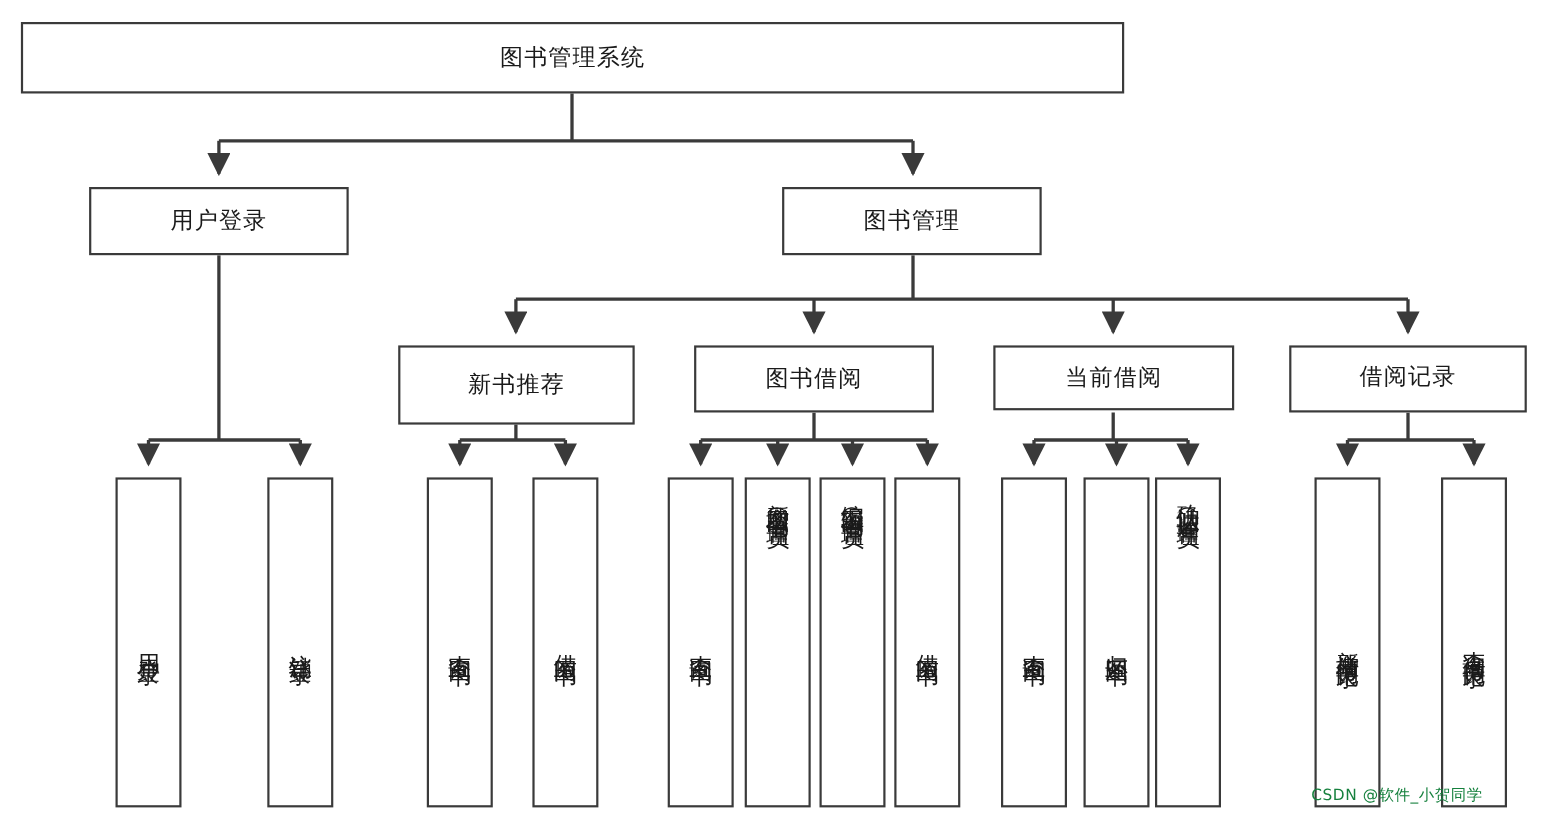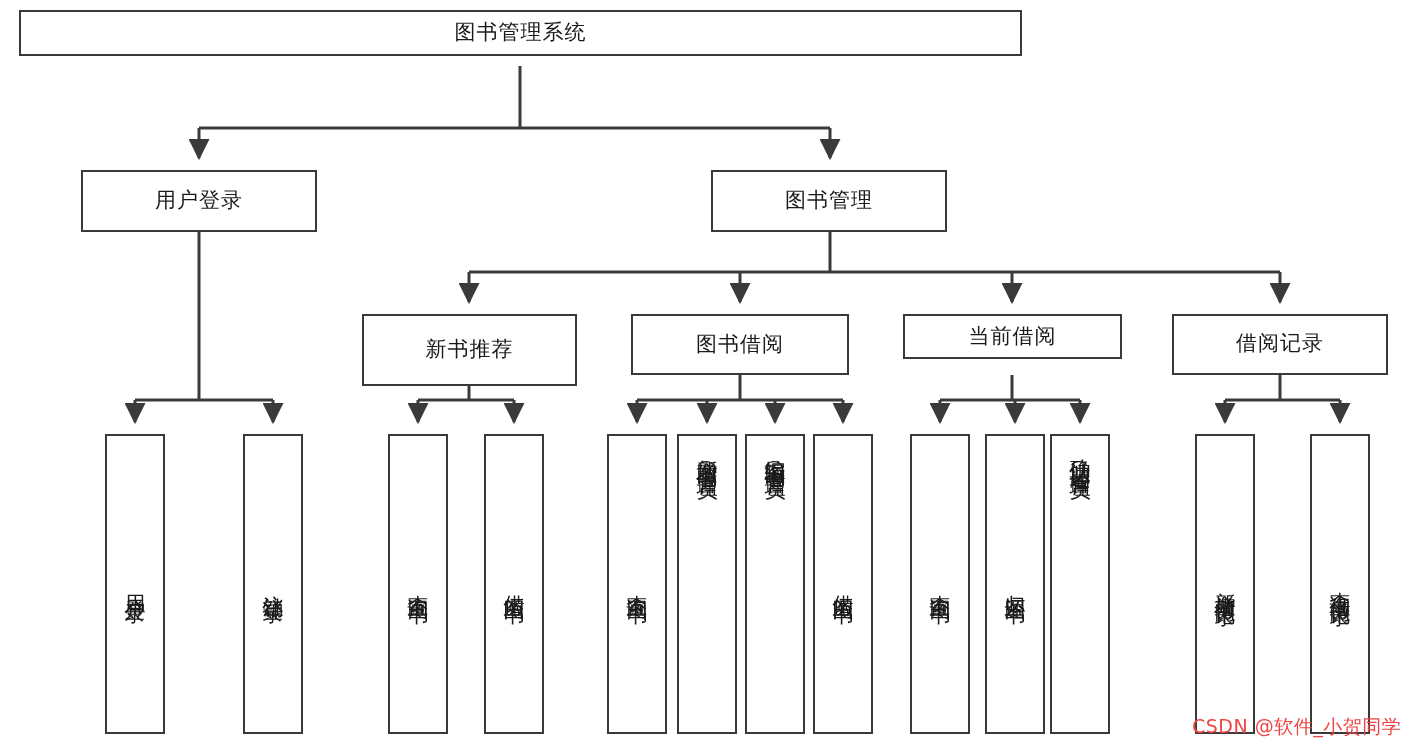--- a/index.html
+++ b/index.html
@@ -59,22 +59,22 @@
     line-height: 1.05;
     letter-spacing: 3px;
     white-space: nowrap;
   }
   .node.leaf.centered {
     align-items: center;
     padding-top: 0;
   }
   .watermark {
     position: absolute;
-    font-size: 19px;
-    color: #ef4444;
+    font-size: 14px;
+    color: #15803d;
     white-space: nowrap;
     z-index: 3;
     letter-spacing: 0.5px;
   }
 </style>
 </head>
 <body>
 
 <div id="canvas">
 
@@ -121,38 +121,38 @@
       <path d="M 1015 400 L 1015 422" marker-end="url(#arrow)"></path>
       <path d="M 1080 400 L 1080 422" marker-end="url(#arrow)"></path>
 
       <path d="M 1280 375 L 1280 400"></path>
       <path d="M 1225 400 L 1340 400"></path>
       <path d="M 1225 400 L 1225 422" marker-end="url(#arrow)"></path>
       <path d="M 1340 400 L 1340 422" marker-end="url(#arrow)"></path>
     </g>
   </svg>
 
-  <div class="node root" style="left:19px; top:10px; width:1003px; height:46px;">
+  <div class="node root" style="left:19px; top:20px; width:1003px; height:65px;">
     <span class="label">图书管理系统</span>
   </div>
 
   <div class="node level2" style="left:81px; top:170px; width:236px; height:62px;">
     <span class="label">用户登录</span>
   </div>
   <div class="node level2" style="left:711px; top:170px; width:236px; height:62px;">
     <span class="label">图书管理</span>
   </div>
 
   <div class="node level3" style="left:362px; top:314px; width:215px; height:72px;">
     <span class="label">新书推荐</span>
   </div>
   <div class="node level3" style="left:631px; top:314px; width:218px; height:61px;">
     <span class="label">图书借阅</span>
   </div>
-  <div class="node level3" style="left:903px; top:314px; width:219px; height:45px;">
+  <div class="node level3" style="left:903px; top:314px; width:219px; height:59px;">
     <span class="label">当前借阅</span>
   </div>
   <div class="node level3" style="left:1172px; top:314px; width:216px; height:61px;font-family:Liberation Mono, monospace;">
     <span class="label">借阅记录</span>
   </div>
 
   <div class="node leaf centered" style="left:105px; top:434px; width:60px; height:300px;">
     <span class="label">用户登录</span>
   </div>
   <div class="node leaf centered" style="left:243px; top:434px; width:60px; height:300px;">

